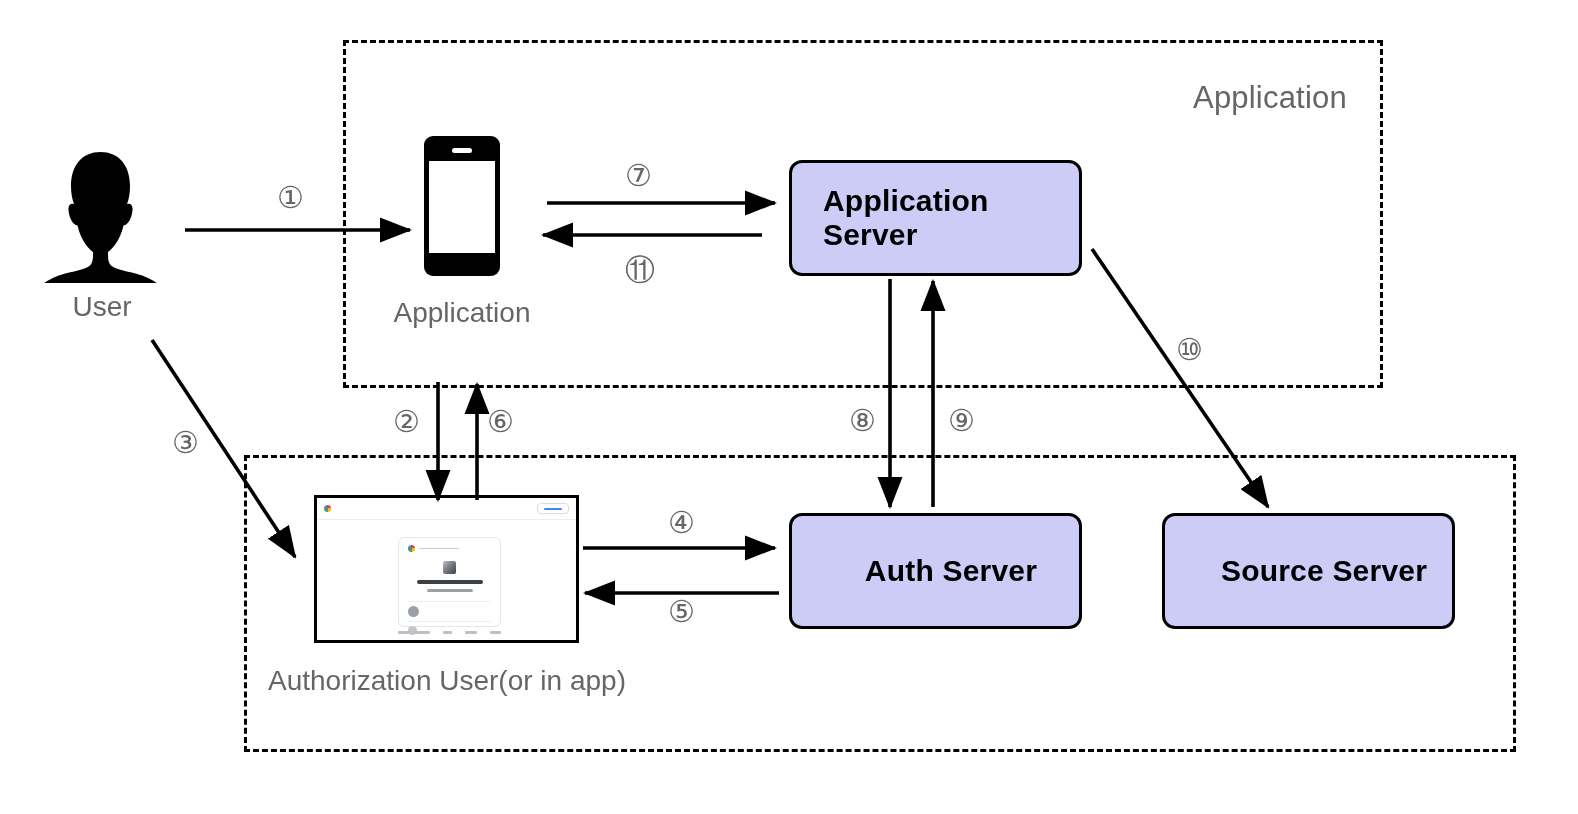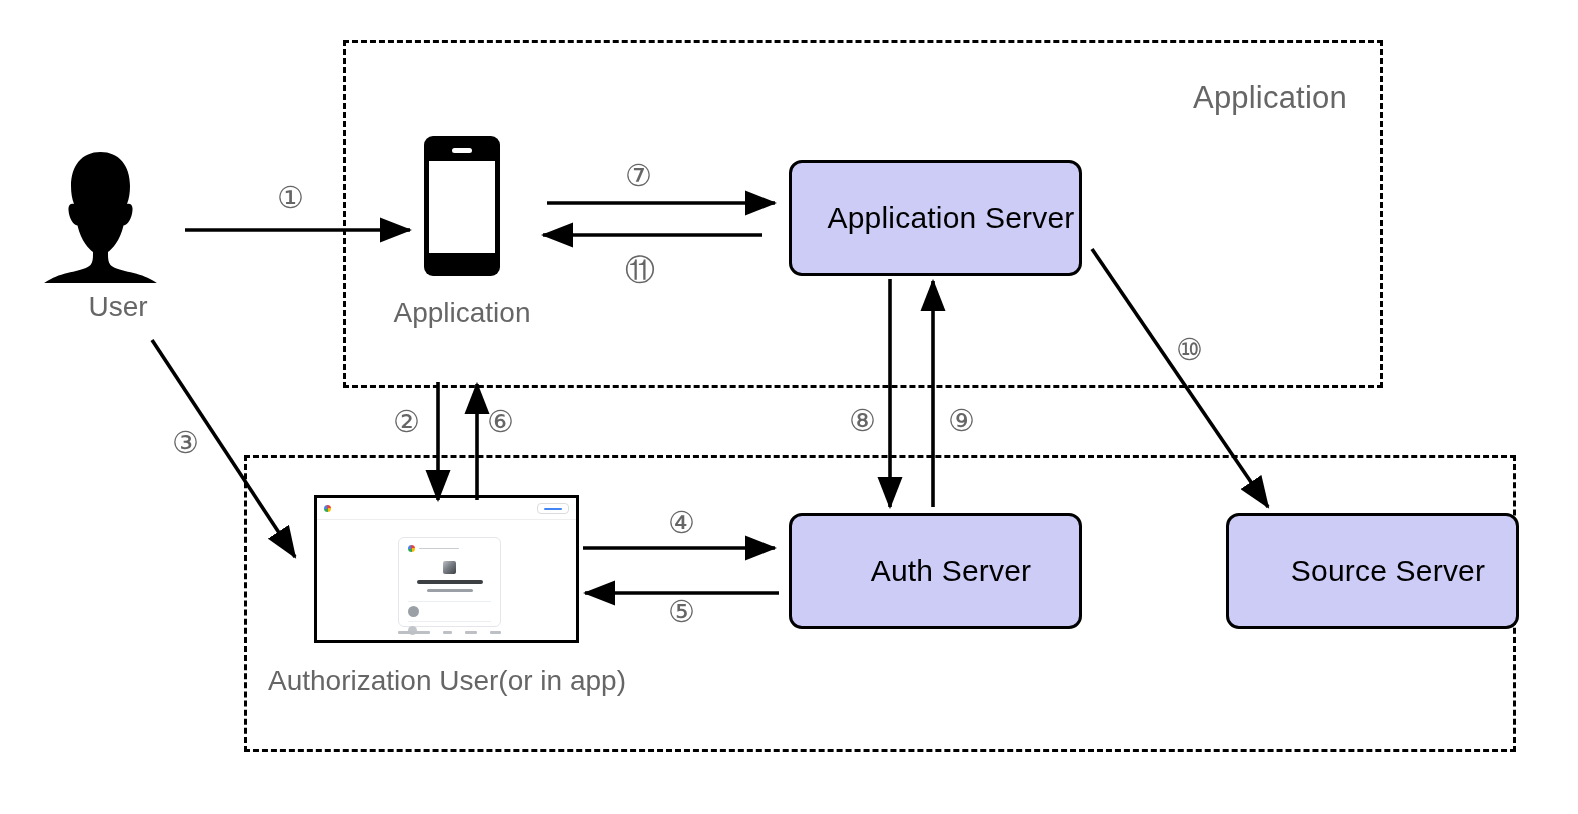--- a/index.html
+++ b/index.html
@@ -40,21 +40,21 @@
     position: absolute;
     box-sizing: border-box;
     background: #ccccf7;
     border: 3px solid #000000;
     border-radius: 13px;
     display: flex;
     align-items: center;
     justify-content: center;
     color: #000000;
     font-size: 30px;
-    font-weight: normal;
+    font-weight: bold;
     letter-spacing: 0.2px;
     padding-left: 31px;
   }
 
   
   .caption {
     position: absolute;
     color: #666666;
     font-size: 28px;
     font-weight: 400;
@@ -206,40 +206,40 @@
         C122 137 118.5 134.5 112 131
         C100 124 78 123 72.5 117
         C70 114 70 110 70 104
         C74 101 82 93 85.5 77.5
         C90 77 94 70 94.5 62
         C95 57.5 92.5 55 89 56
         C91 51 92 45 92 38
         C92 17.5 81 4 62.5 4 Z"></path>
     </svg>
   </div>
-  <div class="caption" style="left:58px; top:289px; width:120px;">User</div>
+  <div class="caption" style="left:42px; top:289px; width:120px;">User</div>
 
   <div class="phone-icon" style="left:424px; top:136px; width:76px; height:140px;">
     <svg viewBox="0 0 76 140" width="76" height="140" aria-hidden="true">
       <rect x="0" y="0" width="76" height="140" rx="9" ry="9" fill="#000000"></rect>
       <rect x="5" y="25" width="66" height="92" fill="#ffffff"></rect>
       <rect x="28" y="12" width="20" height="5" rx="2.5" ry="2.5" fill="#ffffff"></rect>
     </svg>
   </div>
   <div class="caption two-line" style="left:362px; top:295px; width:200px;">Application</div>
 
   <div class="node-box" style="left:789px; top:160px; width:293px; height:116px;">
     <span>Application Server</span>
   </div>
 
   <div class="node-box" style="left:789px; top:513px; width:293px; height:116px;">
     <span>Auth Server</span>
   </div>
 
-  <div class="node-box" style="left:1226px; top:513px; width:293px; height:116px;">
+  <div class="node-box" style="left:1162px; top:513px; width:293px; height:116px;">
     <span>Source Server</span>
   </div>
 
   <div class="browser" style="left:314px; top:495px; width:265px; height:148px;">
 
     <div class="br-topbar">
       <span class="br-gicon"></span>
       <span class="br-banner-txt">
         <span class="br-line dark" style="width:56px;"></span>
         <span class="br-line faint" style="width:112px;"></span>

